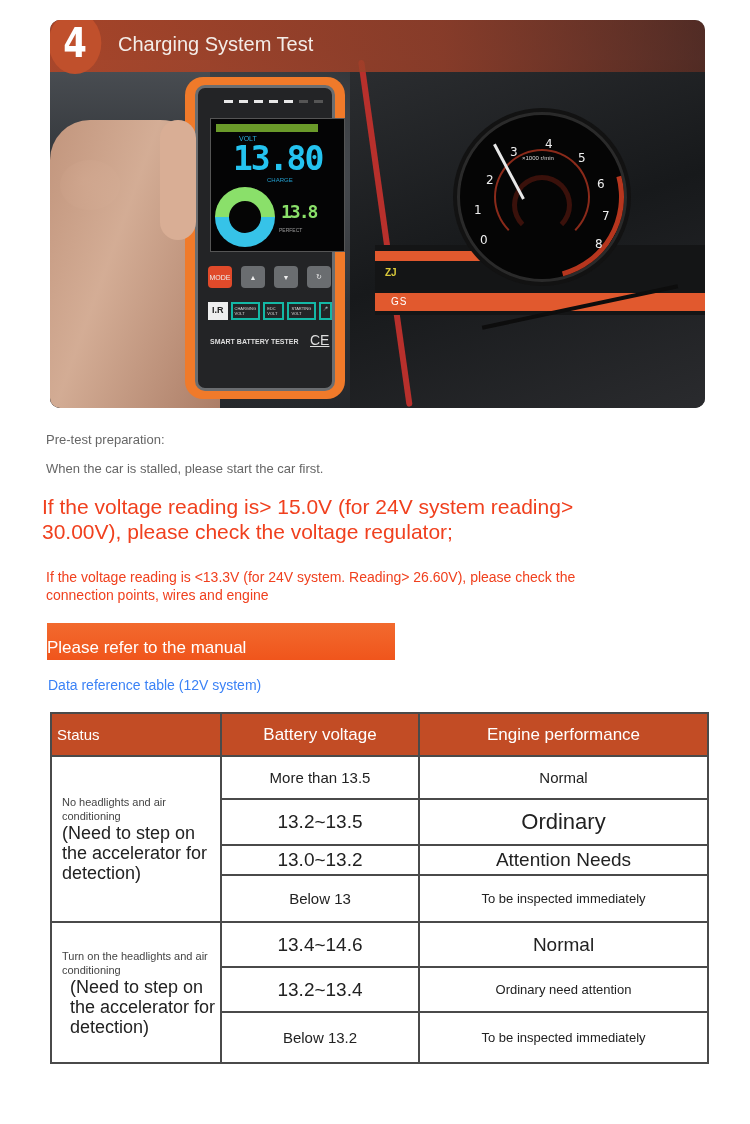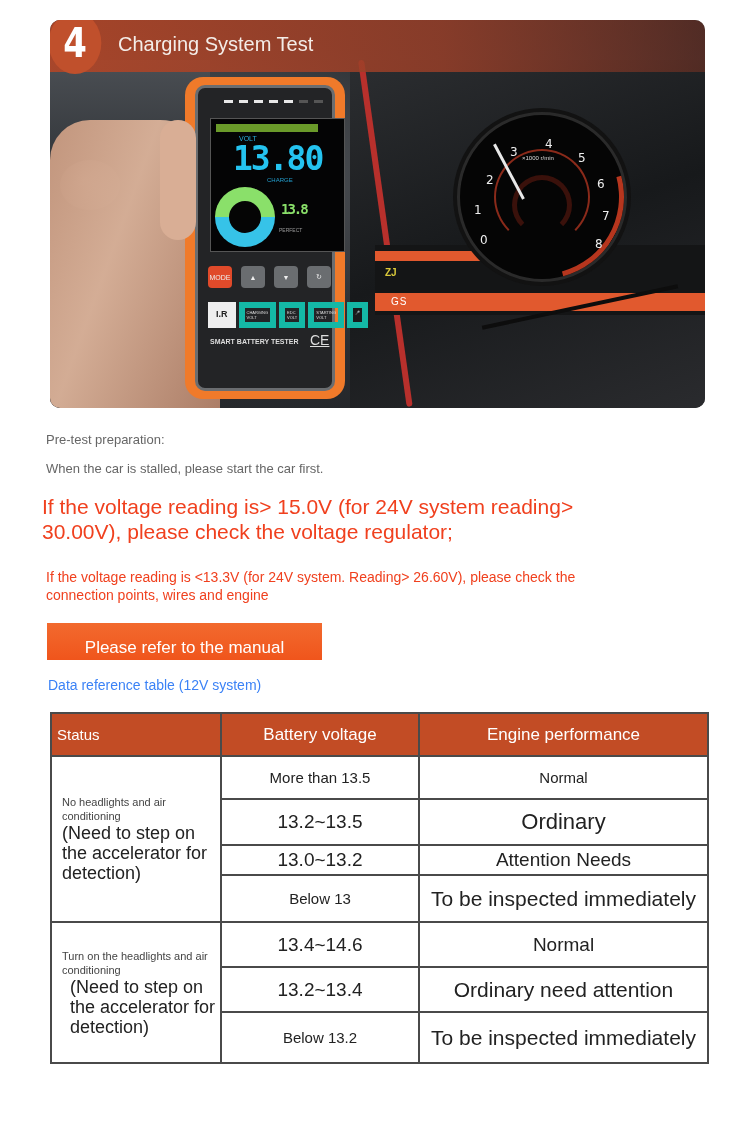--- a/index.html
+++ b/index.html
@@ -98,27 +98,27 @@
   .bar-gauge { position: absolute; left: 5px; top: 5px; width: 102px; height: 8px; background: #6a9a2a; }
   .volt-label { position: absolute; left: 28px; top: 16px; color: #2ab0e0; font-size: 7px; }
   .volt-main { position: absolute; left: 22px; top: 20px; color: #24c3f0; font-size: 33px; font-family: "DejaVu Sans Mono", monospace; font-weight: 700; letter-spacing: -2px; }
   .volt-unit { position: absolute; left: 96px; top: 40px; color: #24c3f0; font-size: 8px; }
   .charge-label { position: absolute; left: 56px; top: 58px; color: #24a0d0; font-size: 6px; }
   .dial {
     position: absolute; left: 4px; top: 68px; width: 60px; height: 60px; border-radius: 50%;
     background: conic-gradient(#8ae06a 0deg 90deg, #36c3e8 90deg 270deg, #8ae06a 270deg 360deg);
   }
   .dial-inner { position: absolute; left: 14px; top: 14px; width: 32px; height: 32px; border-radius: 50%; background: #050505; }
-  .volt-sub { position: absolute; left: 70px; top: 82px; color: #8ae06a; font-size: 14px; font-family: "DejaVu Sans Mono", monospace; font-weight: 700; letter-spacing: -2px; }
+  .volt-sub { position: absolute; left: 70px; top: 82px; color: #8ae06a; font-size: 18px; font-family: "DejaVu Sans Mono", monospace; font-weight: 700; letter-spacing: -2px; }
   .perfect { position: absolute; left: 68px; top: 108px; color: #999; font-size: 5px; }
   .btn-row { position: absolute; left: 10px; top: 178px; display: flex; gap: 9px; }
   .btn-row .b { width: 24px; height: 22px; border-radius: 4px; background: #6a6d70; color: #eee; font-size: 7px; display: flex; align-items: center; justify-content: center; }
   .btn-row .b.mode { background: #e04a2a; }
   .tag-row { position: absolute; left: 10px; top: 214px; display: flex; gap: 3px; }
-  .tag-row span { border: 6px solid #14b8a6; color: #ddd; font-size: 4px; padding: 2px 2px; }
+  .tag-row span { border: 2px solid #14b8a6; color: #ddd; font-size: 4px; padding: 2px 2px; }
   .tag-row span.ir { background: #eee; color: #222; font-size: 9px; font-weight: 700; padding: 1px 2px; border-color: #eee; }
   .device-brand { position: absolute; left: 12px; top: 250px; color: #ddd; font-size: 7px; font-weight: 700; }
   .ce { position: absolute; left: 112px; top: 244px; color: #ddd; font-size: 14px; text-decoration: underline; }
 
   .hand {
     position: absolute; left: 0; top: 100px; width: 170px; height: 288px;
     background: linear-gradient(110deg, #c99a80 0%, #dcb39a 40%, #b3826a 100%);
     border-radius: 40px 60px 0 0; opacity: .95;
   }
   .thumb {
@@ -131,23 +131,23 @@
     background: #f4581e; color: #fff; font-size: 22px; line-height: 46px; padding-left: 24px;
   }
 
   
   .pretest { position: absolute; left: 46px; top: 432px; color: #666; font-size: 13px; }
   .stalled { position: absolute; left: 46px; top: 461px; color: #666; font-size: 13px; }
   .warn-big { position: absolute; left: 42px; top: 494px; width: 580px; color: #f0401e; font-size: 21px; line-height: 25px; }
   .warn-small { position: absolute; left: 46px; top: 568px; width: 560px; color: #f0401e; font-size: 14px; line-height: 18px; }
 
   .manual-btn {
-    position: absolute; left: 47px; top: 623px; width: 275px; height: 37px;
+    position: absolute; left: 47px; top: 623px; width: 348px; height: 37px;
     background: linear-gradient(180deg, #f26a2e 0%, #f0551c 100%);
-    color: #fff; font-size: 17px; text-align: center; line-height: 50px; overflow: hidden;
+    color: #fff; font-size: 17px; text-align: left; line-height: 50px; overflow: hidden;
   }
   .table-caption { position: absolute; left: 48px; top: 677px; color: #3b82f6; font-size: 14px; }
 
   
   table.ref {
     position: absolute; left: 50px; top: 712px; width: 657px;
     border-collapse: collapse; border: 2px solid #4a4a4a;
     table-layout: fixed;
   }
   table.ref th {
@@ -157,21 +157,21 @@
   table.ref th.status { text-align: left; padding-left: 5px; font-size: 15px; }
   table.ref td { border: 2px solid #4a4a4a; text-align: center; color: #222; vertical-align: middle; }
   table.ref td.cond { text-align: left; vertical-align: middle; padding-left: 10px; color: #333; }
   .cond .small { font-size: 11px; line-height: 14px; display: block; color: #444; }
   .cond .large { font-size: 18px; line-height: 20px; display: block; color: #222; }
   .cond.c2 { padding-left: 4px; }
   .cond.c2 .large { padding-left: 8px; }
   .fs-s { font-size: 15px; }
   .fs-m { font-size: 19px; }
   .fs-l { font-size: 22px; }
-  .fs-ms { font-size: 21px; line-height: 19px; }
+  .fs-ms { font-size: 13px; line-height: 19px; }
 </style>
 </head>
 <body>
 
 <div class="hero">
   <div class="bg-left"></div>
   <div class="bg-engine"></div>
   <div class="bolt"></div>
 
   <div class="wire-red"></div>

